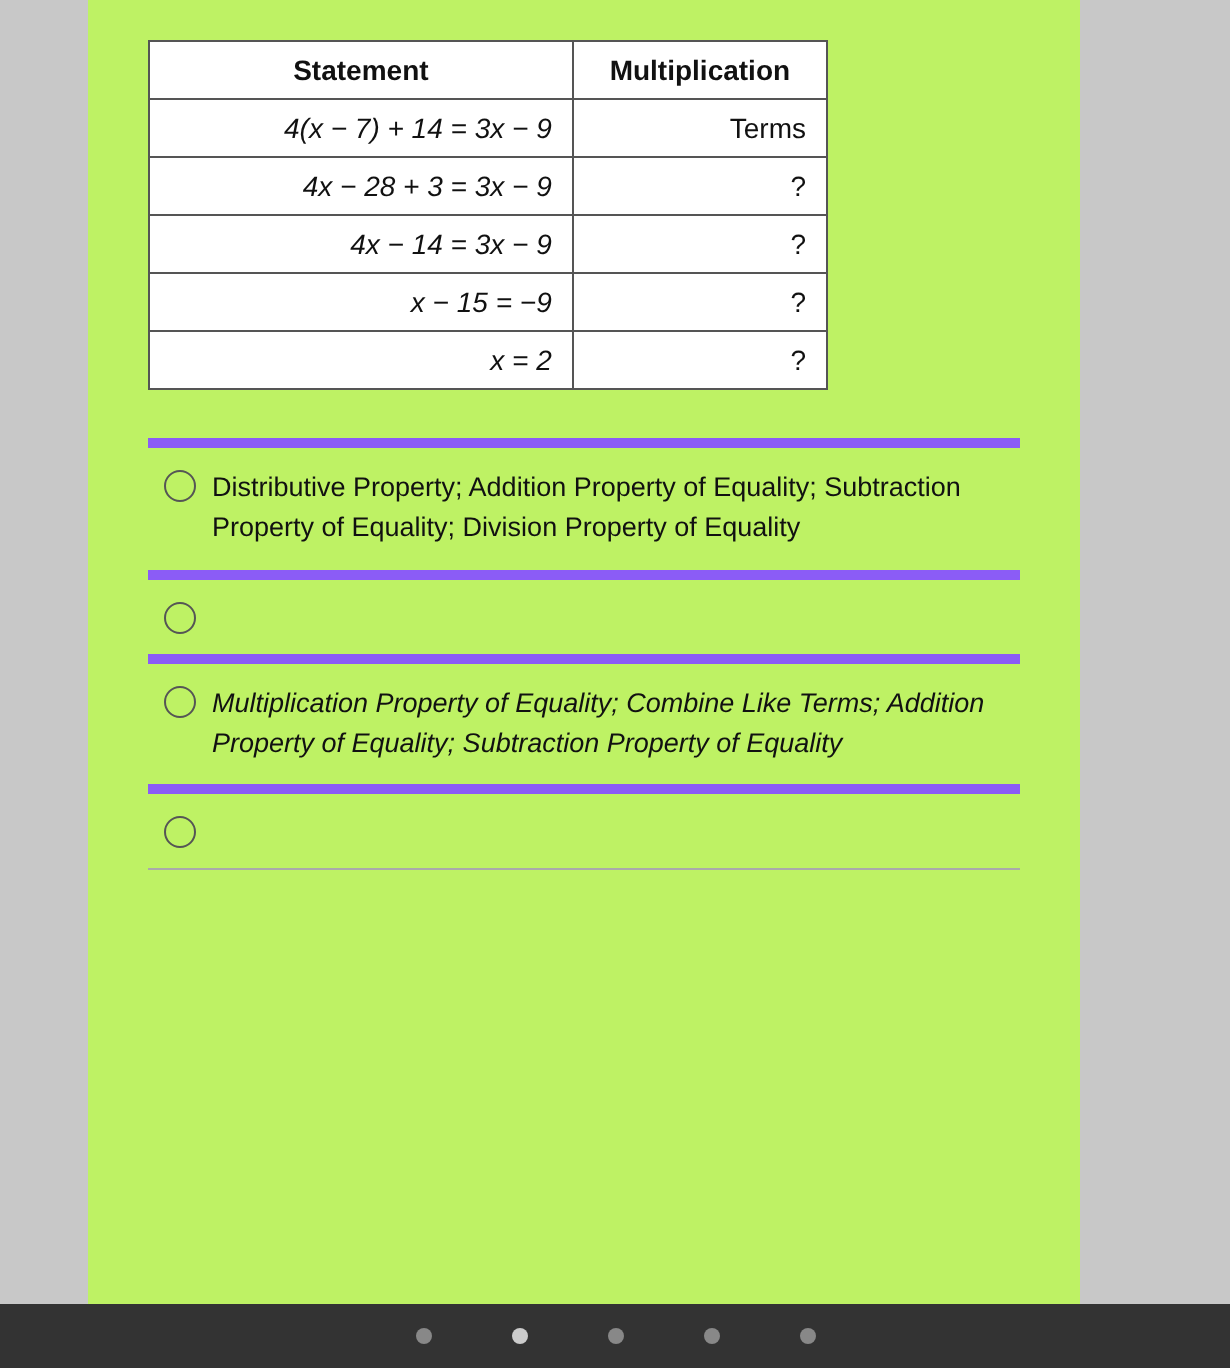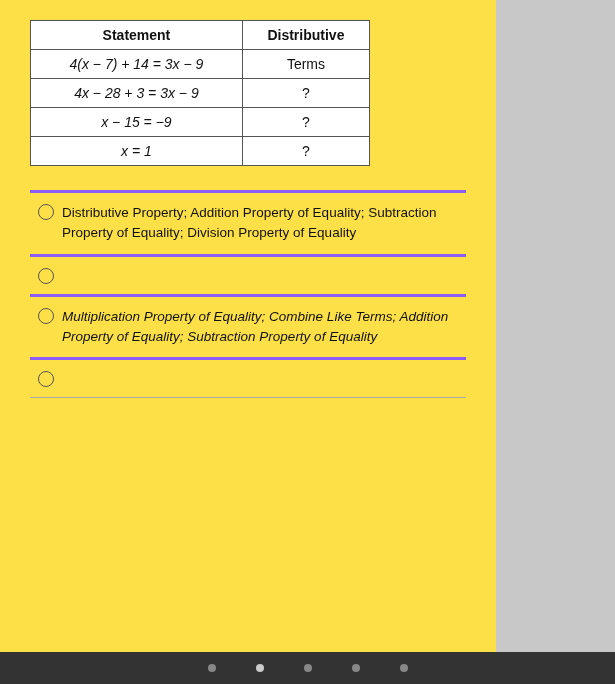--- a/index.html
+++ b/index.html
@@ -14,37 +14,38 @@
       background: #c8c8c8;
       font-family: Arial, sans-serif;
       font-size: 14px;
       color: #111;
       overflow: hidden;
     }
 
     .page-container {
       width: 496px;
       min-height: 684px;
-      background: #fde047;
+      background: #bef264;
       padding: 20px 30px 20px 30px;
+      margin-left: 44px;
     }
 
     
     .math-table {
       border-collapse: collapse;
       width: 340px;
       margin-bottom: 24px;
       background: #fff;
     }
 
     .math-table th,
     .math-table td {
       border: 1px solid #555;
       padding: 6px 10px;
-      text-align: center;
+      text-align: right;
       vertical-align: middle;
       font-size: 14px;
     }
 
     .math-table th {
       text-align: center;
       font-weight: bold;
       background: #fff;
     }
 
@@ -74,21 +75,21 @@
       flex-direction: column;
       gap: 0;
       width: 100%;
     }
 
     .option-item {
       display: flex;
       align-items: flex-start;
       gap: 8px;
       padding: 10px 8px;
-      border-top: 3px solid #8b5cf6;
+      border-top: 5px solid #8b5cf6;
       cursor: pointer;
     }
 
     .option-item:last-child {
       border-bottom: 1px solid #aaa;
     }
 
     .radio-circle {
       width: 16px;
       height: 16px;
@@ -136,38 +137,42 @@
   </style>
 </head>
 <body>
 
 <div class="page-container">
 
   <table class="math-table">
     <thead>
       <tr>
         <th>Statement</th>
-        <th>Distributive</th>
+        <th>Multiplication</th>
       </tr>
     </thead>
     <tbody>
       <tr>
         <td>4(x − 7) + 14 = 3x − 9</td>
         <td>Terms</td>
       </tr>
       <tr>
         <td>4x − 28 + 3 = 3x − 9</td>
         <td>?</td>
       </tr>
       <tr>
+        <td>4x − 14 = 3x − 9</td>
+        <td>?</td>
+      </tr>
+      <tr>
         <td>x − 15 = −9</td>
         <td>?</td>
       </tr>
       <tr>
-        <td>x = 1</td>
+        <td>x = 2</td>
         <td>?</td>
       </tr>
     </tbody>
   </table>
 
 
   <div class="options-container">
 
     <div class="option-item">
       <div class="radio-circle"></div>

